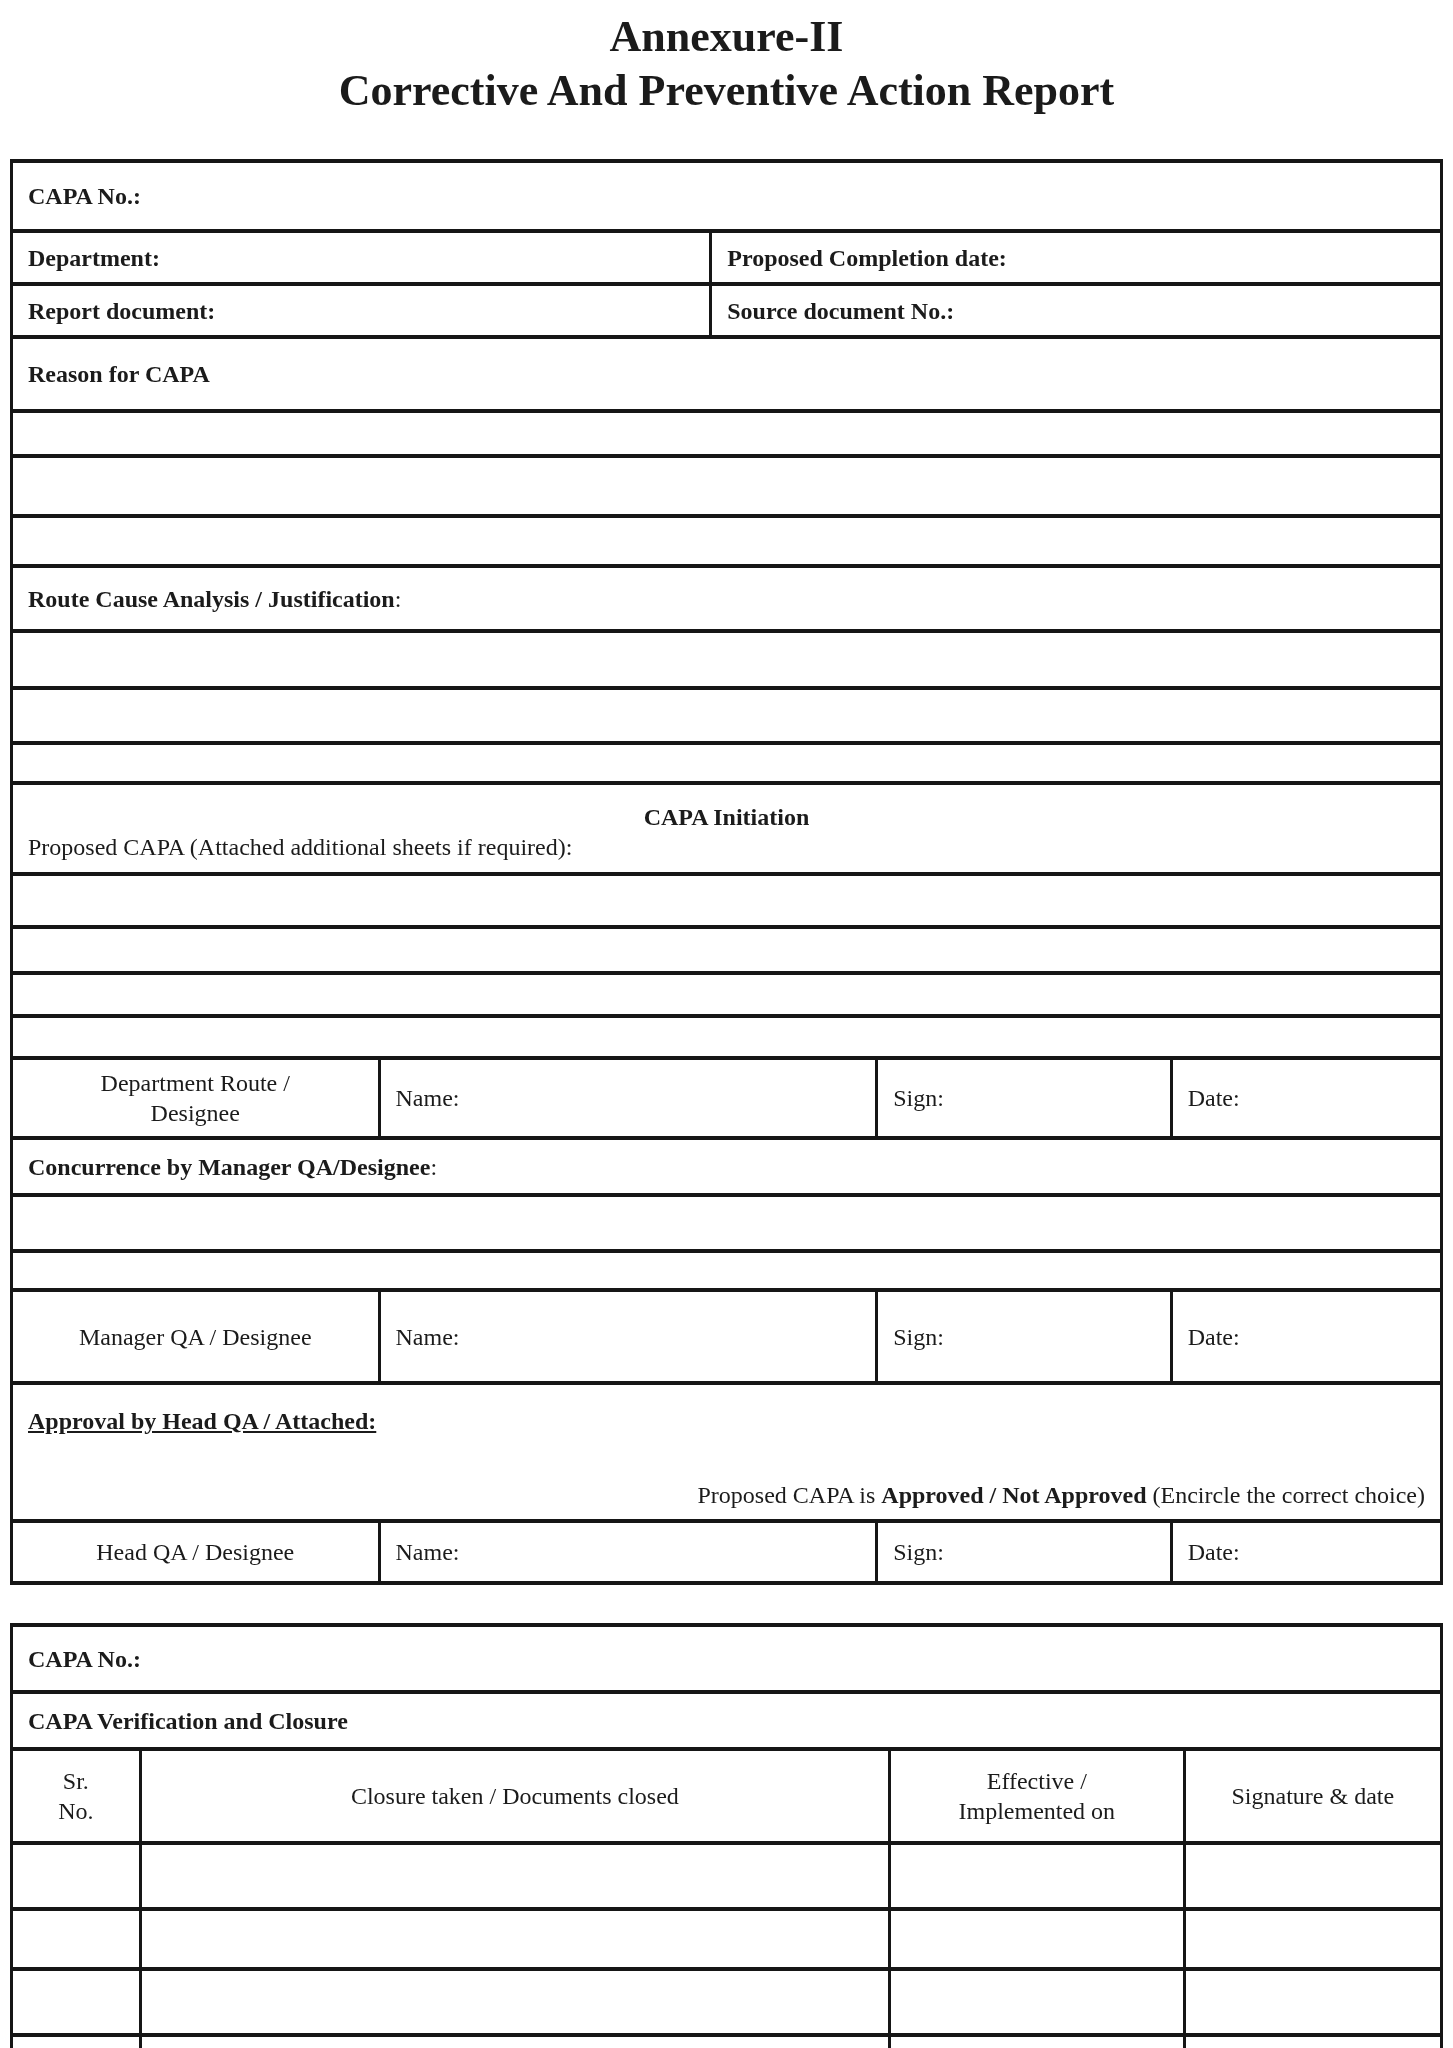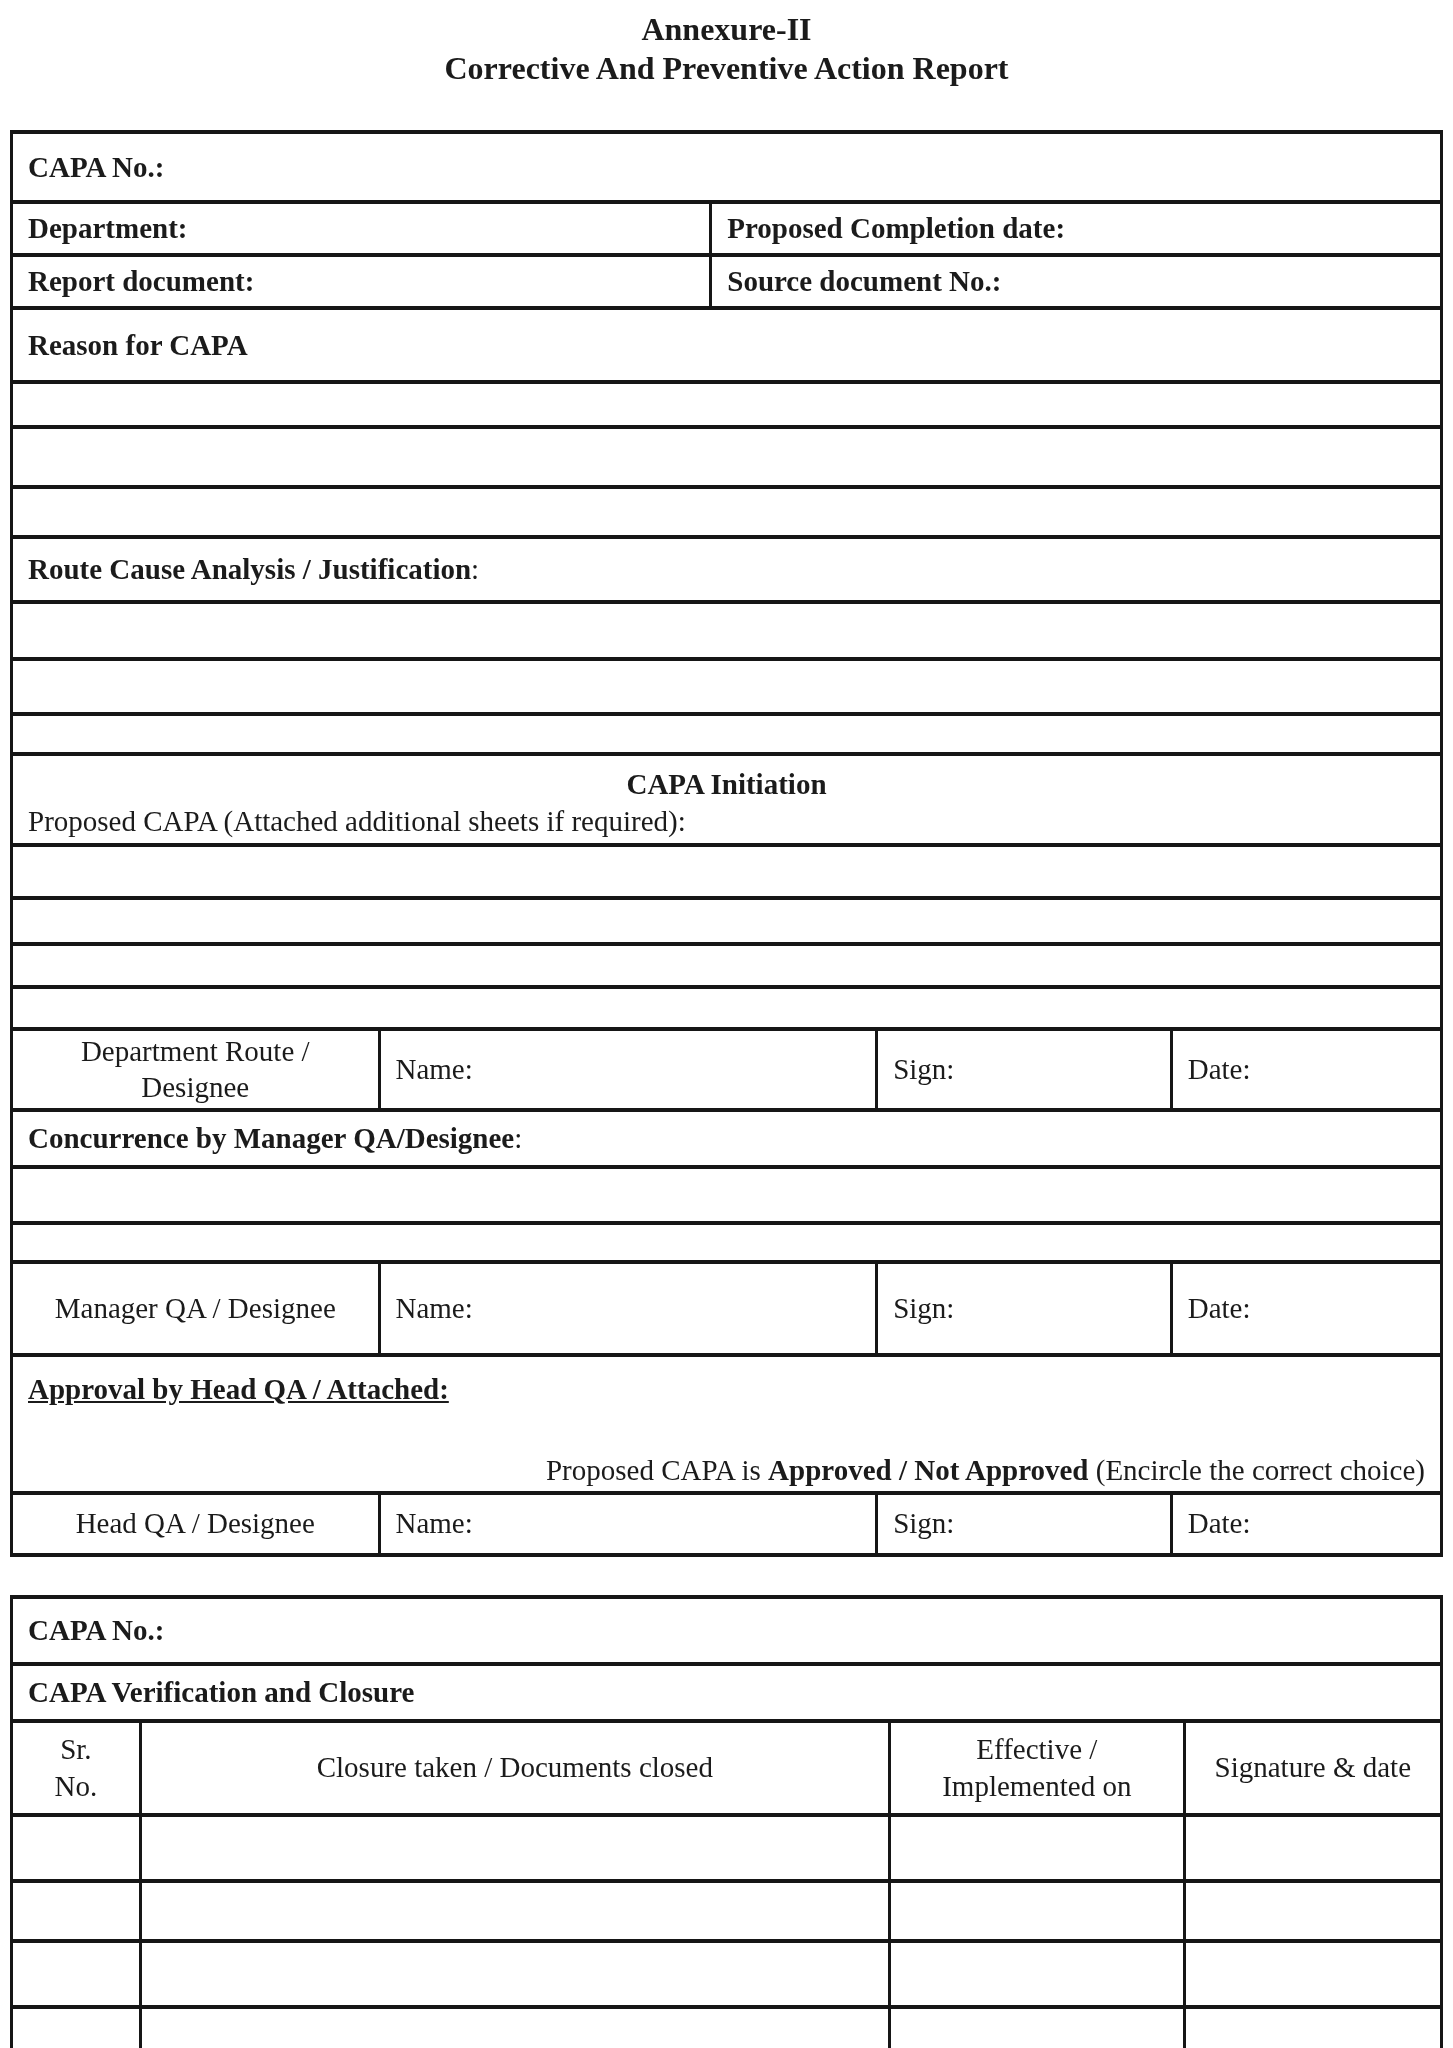--- a/index.html
+++ b/index.html
@@ -9,39 +9,39 @@
     width: 1453px;
     height: 2048px;
     overflow: hidden;
     font-family: "Liberation Serif", "DejaVu Serif", serif;
     color: #1b1b1b;
   }
   .page { width: 1453px; height: 2048px; }
   .doc-title {
     text-align: center;
     font-weight: bold;
-    font-size: 32px;
+    font-size: 44px;
     line-height: 1.22;
     padding-top: 10px;
   }
   table.frm {
     border-collapse: collapse;
     table-layout: fixed;
     width: 1433px;
     margin-left: 10px;
   }
   table.t1 { margin-top: 42px; }
   table.t2 { margin-top: 38px; }
   table.frm, table.frm td {
     border: 3px solid #161616;
   }
   table.frm td {
     border-top-width: 4px;
     border-bottom-width: 4px;
-    font-size: 29px;
+    font-size: 24px;
     line-height: 1.25;
     padding: 2px 15px;
     vertical-align: middle;
     overflow: hidden;
   }
   .b { font-weight: bold; }
   .u { text-decoration: underline; }
   .center { }
   .top { vertical-align: top; }
   .prelines { white-space: pre-line; }

